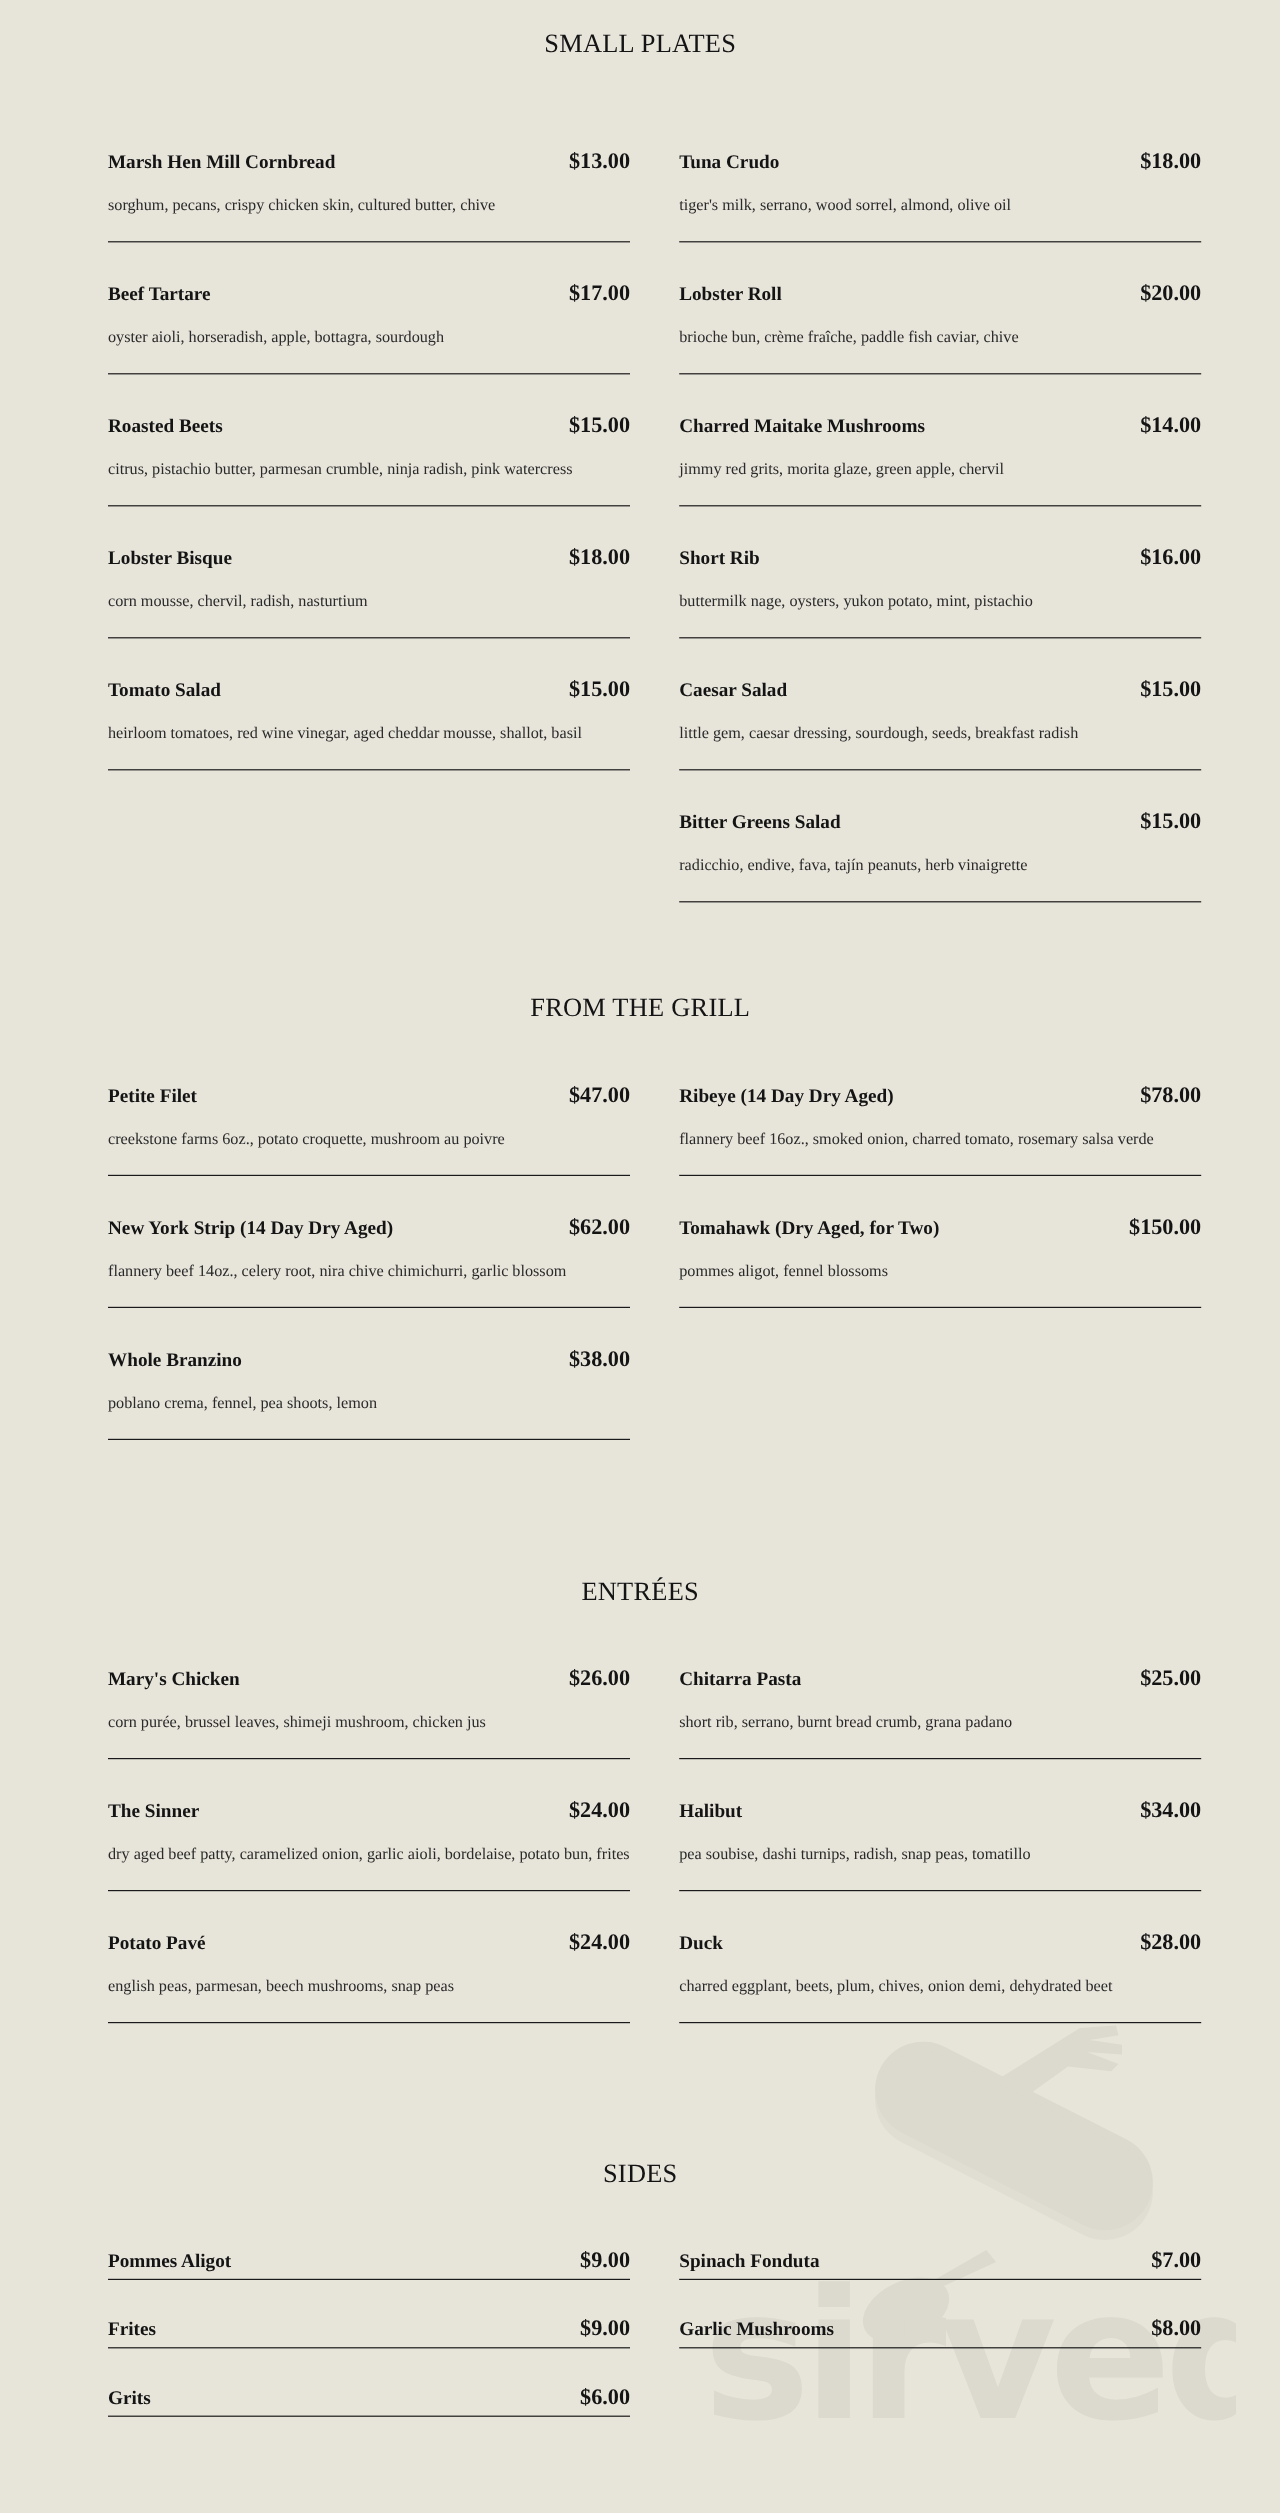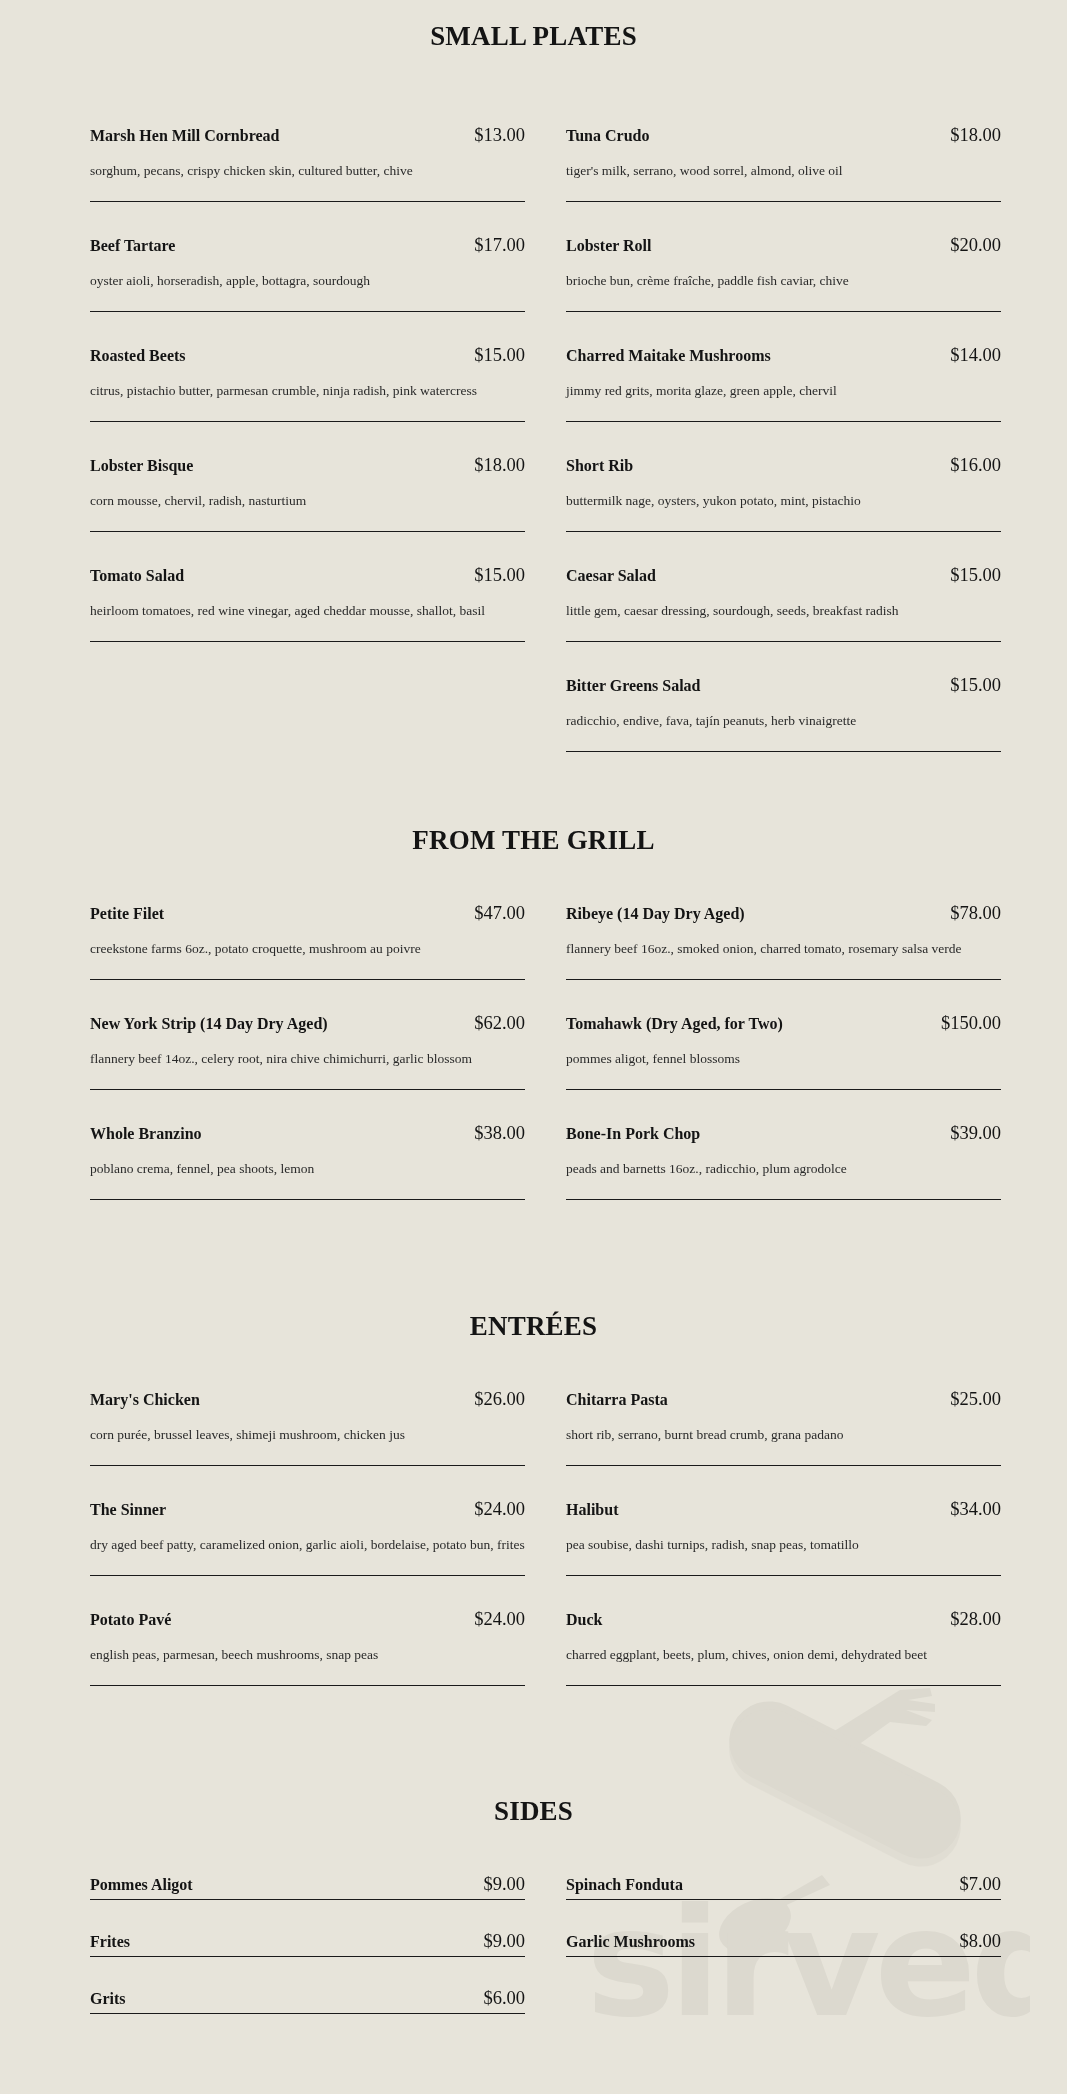--- a/index.html
+++ b/index.html
@@ -18,22 +18,22 @@
     width: 440px;
     height: 350px;
     pointer-events: none;
     z-index: 0;
   }
   .page { position: relative; z-index: 1; }
   .section { position: relative; }
   .section-title {
     text-align: center;
     font-family: "Liberation Serif", "DejaVu Serif", serif;
-    font-weight: bold;
-    font-size: 27px;
+    font-weight: normal;
+    font-size: 22px;
     letter-spacing: 0.2px;
     height: 24px;
     line-height: 24px;
   }
   .columns {
     display: flex;
     justify-content: space-between;
     width: 911px;
     margin-left: 90px;
     margin-top: 40px;
@@ -51,21 +51,21 @@
     height: 30px;
     line-height: 30px;
   }
   .item-name {
     font-family: "Liberation Serif", "DejaVu Serif", serif;
     font-weight: bold;
     font-size: 16px;
   }
   .item-price {
     font-family: "Liberation Serif", "DejaVu Serif", serif;
-    font-weight: normal;
+    font-weight: bold;
     font-size: 18.5px;
   }
   .item-desc {
     font-family: "Liberation Serif", "DejaVu Serif", serif;
     font-size: 13.5px;
     line-height: 21px;
     color: #2a2a2a;
     margin-top: 10px;
     padding-bottom: 20px;
   }
@@ -212,27 +212,20 @@
             </div>
           <p class="item-desc">flannery beef 16oz., smoked onion, charred tomato, rosemary salsa verde</p>
         </div>
         <div class="item">
           <div class="item-head">
               <span class="item-name">Tomahawk (Dry Aged, for Two)</span>
               <span class="item-price">$150.00</span>
             </div>
           <p class="item-desc">pommes aligot, fennel blossoms</p>
         </div>
-        <div class="item">
-          <div class="item-head">
-              <span class="item-name">Bone-In Pork Chop</span>
-              <span class="item-price">$39.00</span>
-            </div>
-          <p class="item-desc">peads and barnetts 16oz., radicchio, plum agrodolce</p>
-        </div>
       </div>
     </div>
   </section>
 
   <section class="section" style="position:absolute; top:1314px; left:0; width:1067px;">
     <h2 class="section-title">ENTRÉES</h2>
     <div class="columns" style="margin-top:46px;gap:36px;">
       <div class="col">
         <div class="item">
           <div class="item-head">

